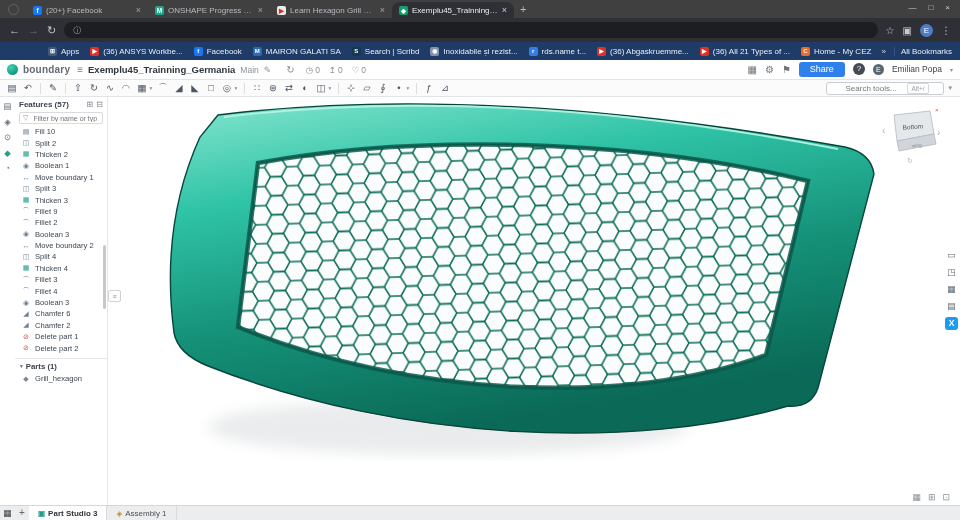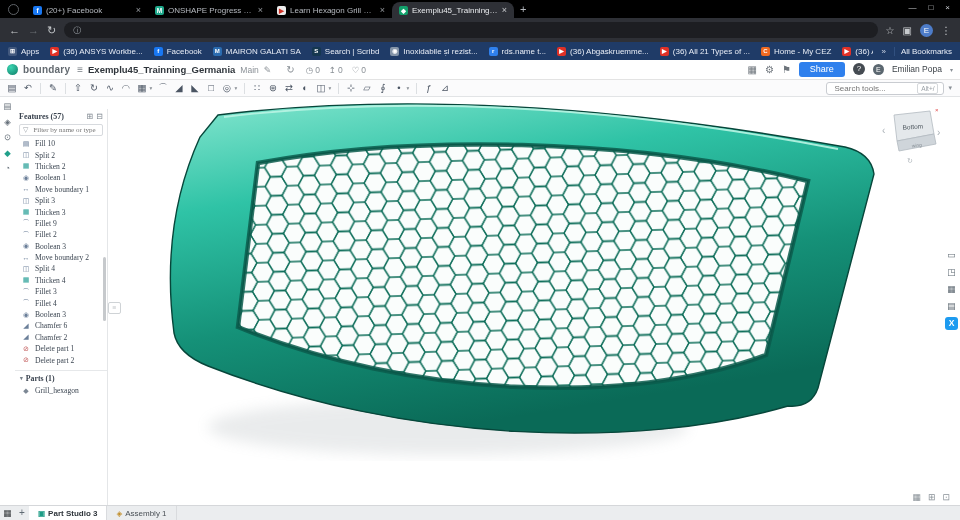--- a/index.html
+++ b/index.html
@@ -1,21 +1,21 @@
 <!DOCTYPE html>
 <html><head>
 <meta charset="utf-8">
 <style>
   html,body{margin:0;padding:0;background:#17181c;}
   *{box-sizing:border-box;}
   .screen{position:relative;width:960px;height:520px;overflow:hidden;background:#fff;
     font-family:"Liberation Sans",sans-serif;-webkit-user-select:none;}
 
   
-  .tabbar{position:absolute;top:0;left:0;right:0;height:18px;background:#000000;display:flex;align-items:flex-end;}
+  .tabbar{position:absolute;top:0;left:0;right:0;height:18px;background:#404040;display:flex;align-items:flex-end;}
   .tab-search{width:11px;height:11px;border:1px solid #5f6368;border-radius:50%;margin:0 7px 3px 8px;}
   .tabs{display:flex;align-items:flex-end;height:18px;}
   .tab{width:122px;height:16px;display:flex;align-items:center;gap:4px;padding:0 7px;color:#b6bac0;
     font-size:8px;border-radius:8px 8px 0 0;white-space:nowrap;overflow:hidden;}
   .tab.active{background:#2e3036;color:#e9ebee;}
   .tab-ic{flex:0 0 9px;width:9px;height:9px;border-radius:2px;color:#fff;font-size:6.5px;line-height:9px;text-align:center;font-weight:bold;}
   .tab-title{flex:1;overflow:hidden;text-overflow:ellipsis;}
   .tab-close{flex:0 0 auto;font-size:9px;opacity:.8;}
   .new-tab{color:#b6bac0;font-size:11px;margin:0 6px 3px 6px;}
   .win-controls{margin-left:auto;display:flex;gap:12px;color:#cfd2d6;font-size:8px;padding:3px 10px 0 0;align-self:flex-start;}
@@ -25,21 +25,21 @@
   .nav-ic{color:#c7cacd;font-size:11px;line-height:1;}
   .nav-ic.dim{color:#6a6e73;}
   .urlbox{flex:1;height:16px;background:#1d1e22;border-radius:8px;display:flex;align-items:center;gap:5px;padding:0 9px;overflow:hidden;}
   .url-info{color:#9aa0a6;font-size:8px;}
   .url-text{color:#dfe1e5;font-size:8px;white-space:nowrap;overflow:hidden;text-overflow:ellipsis;}
   .abar-ic{color:#c7cacd;font-size:10px;}
   .abar-avatar{width:13px;height:13px;border-radius:50%;background:#4d7cc9;color:#fff;font-size:8px;line-height:13px;text-align:center;}
 
   
   .bookmarks{position:absolute;top:42px;left:0;right:0;height:18px;background:#1f3b67;display:flex;align-items:center;padding:0 8px;color:#e8edf6;font-size:8px;}
-  .bm-list{display:flex;align-items:center;gap:11px;overflow:hidden;flex:1;}
+  .bm-list{display:flex;align-items:center;gap:11px;overflow:hidden;flex:1;margin-left:40px;}
   .bm{display:flex;align-items:center;gap:4px;white-space:nowrap;}
   .bm-ic{width:9px;height:9px;border-radius:2px;color:#fff;font-size:6px;line-height:9px;text-align:center;font-weight:bold;}
   .bm-more{margin:0 8px;color:#cdd6e6;}
   .bm-all{display:flex;align-items:center;gap:4px;white-space:nowrap;padding-left:6px;border-left:1px solid #31507f;}
 
   
   .doc-header{position:absolute;top:60px;left:0;right:0;height:20px;background:#fff;border-bottom:1px solid #e3e3e3;
     display:flex;align-items:center;gap:5px;padding:0 7px;font-size:9px;color:#4a4f55;}
   .os-logo{width:11px;height:11px;border-radius:50%;background:radial-gradient(circle at 35% 30%,#3bd6b2,#0f7c66);}
   .os-word{font-size:10px;font-weight:bold;color:#636a70;letter-spacing:.2px;}
@@ -60,31 +60,31 @@
   .user-name{font-size:8.5px;color:#3c4248;}
   .user-caret{font-size:6px;color:#8a9096;}
 
   
   .cad-toolbar{position:absolute;top:80px;left:0;right:0;height:17px;background:#fbfbfc;border-bottom:1px solid #e2e4e6;
     display:flex;align-items:center;padding:0 4px;}
   .ticons{display:flex;align-items:center;}
   .ticon{width:16px;text-align:center;font-size:9.5px;color:#4b5563;line-height:16px;}
   .ticon.sep{width:1px;height:11px;background:#dcdfe2;margin:0 4px;}
   .ticon.caret{width:8px;font-size:5.5px;color:#8a9096;margin-left:-3px;}
-  .search-tools{margin-left:auto;display:flex;align-items:center;gap:4px;border:1px solid #c9ccd1;border-radius:3px;height:13px;padding:0 5px;width:118px;background:#fff;}
+  .search-tools{margin-left:auto;display:flex;align-items:center;gap:4px;border:1px solid #c9ccd1;border-radius:3px;height:13px;padding:0 16px;width:118px;background:#fff;}
   .search-tools input{border:none;outline:none;flex:1;font-size:8px;color:#5b6166;font-family:inherit;width:60px;background:transparent;}
   .kbd-badge{border:1px solid #d5d8db;border-radius:2px;font-size:6.5px;color:#9aa0a6;padding:0 3px;line-height:9px;}
   .tb-overflow{color:#8a9096;font-size:7px;margin:0 4px;}
 
   
   .main{position:absolute;top:97px;left:0;right:0;bottom:15px;background:#fff;}
   .left-strip{position:absolute;left:0;top:0;width:15px;bottom:0;display:flex;flex-direction:column;align-items:center;gap:7px;padding-top:5px;}
   .ls-ic{font-size:8.5px;color:#66707a;line-height:1;}
 
-  .features-panel{position:absolute;left:15px;top:12px;width:93px;bottom:0;background:#fff;border-right:1px solid #e4e6e8;font-family:Liberation Serif, serif;}
+  .features-panel{position:absolute;left:15px;top:0;width:93px;bottom:0;background:#fff;border-right:1px solid #e4e6e8;}
   .fp-header{display:flex;align-items:center;padding:3px 4px 2px 4px;font-size:8px;font-weight:bold;color:#39424e;}
   .fp-header .spacer{flex:1;}
   .fp-hic{font-size:8px;color:#7a838c;font-weight:normal;margin-left:3px;}
   .fp-filter{display:flex;align-items:center;gap:3px;margin:1px 4px 2px 4px;border:1px solid #d7dade;border-radius:2px;height:12px;padding:0 3px;}
   .fp-filter .funnel{font-size:7px;color:#9aa0a6;}
   .fp-filter input{border:none;outline:none;width:100%;font-size:7px;color:#555;font-family:inherit;background:transparent;}
   .feat-list{font-size:7.6px;color:#3c4652;}
   .feat-item{display:flex;align-items:center;gap:5px;height:11.4px;padding-left:7px;white-space:nowrap;overflow:hidden;}
   .fi-ic{width:8px;font-size:7px;text-align:center;flex:0 0 8px;}
   .fp-divider{border-top:1px solid #e6e8ea;margin:4px 0 0 0;}

